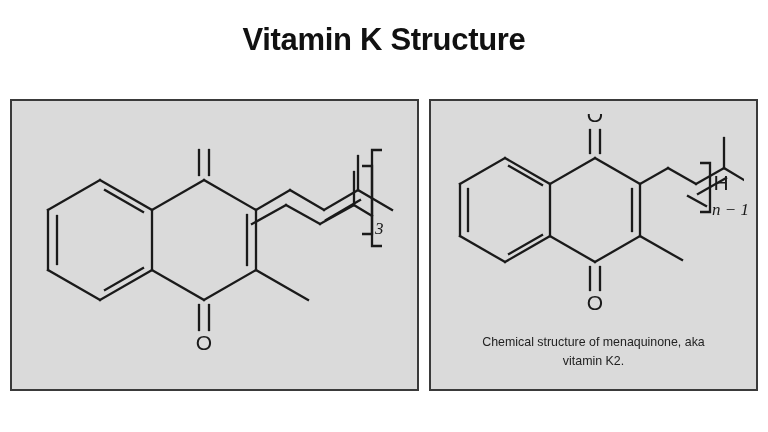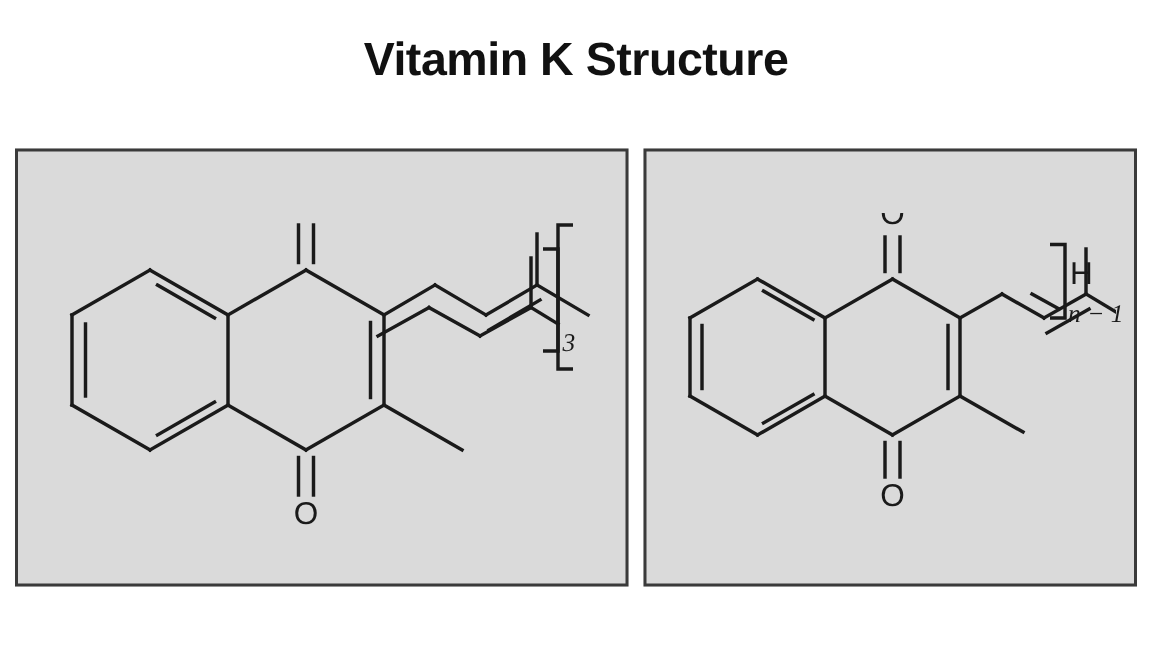--- a/index.html
+++ b/index.html
@@ -204,20 +204,21 @@
         <g>
           <path class="bond" d="M 196,70 L 224,54"></path>
           <path class="bond" d="M 224,54 L 252,70"></path>
           <path class="bond" d="M 252,70 L 280,54"></path>
           <path class="bond" d="M 254,80 L 282,64"></path>
           <path class="bond" d="M 280,54 L 280,24"></path>
           <path class="bond" d="M 280,54 L 300,66"></path>
         </g>
       </svg>
     </div>
+    <div class="caption">Chemical structure of menaquinone, aka vitamin K2.</div>
   </div>
 </div>
 
 <svg id="overlay" width="768" height="432" viewBox="0 0 768 432" style="position:absolute; top:0; left:0; pointer-events:none;">
 
   <g>
     <path class="bond" d="M 252,224 L 286,205"></path>
     <path class="bond" d="M 286,205 L 320,224"></path>
     <path class="bond" d="M 320,224 L 354,205"></path>
     <path class="bond" d="M 354,205 L 354,172"></path>

